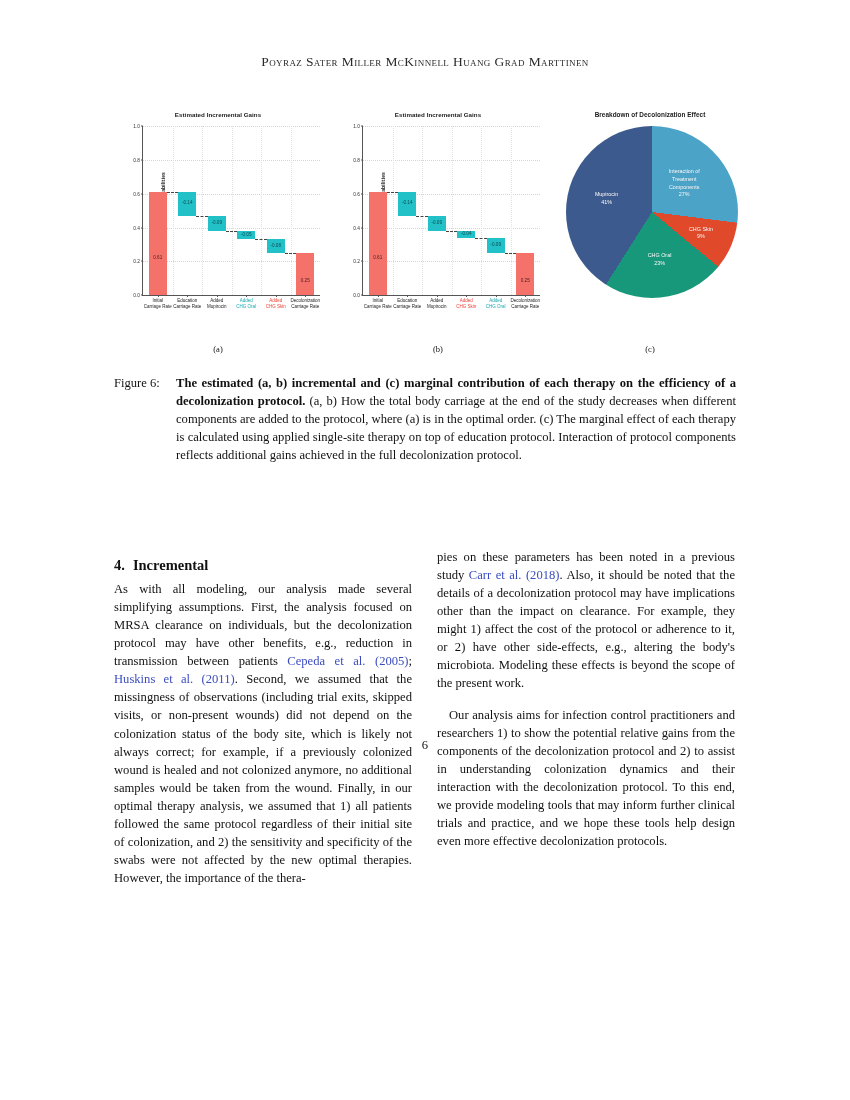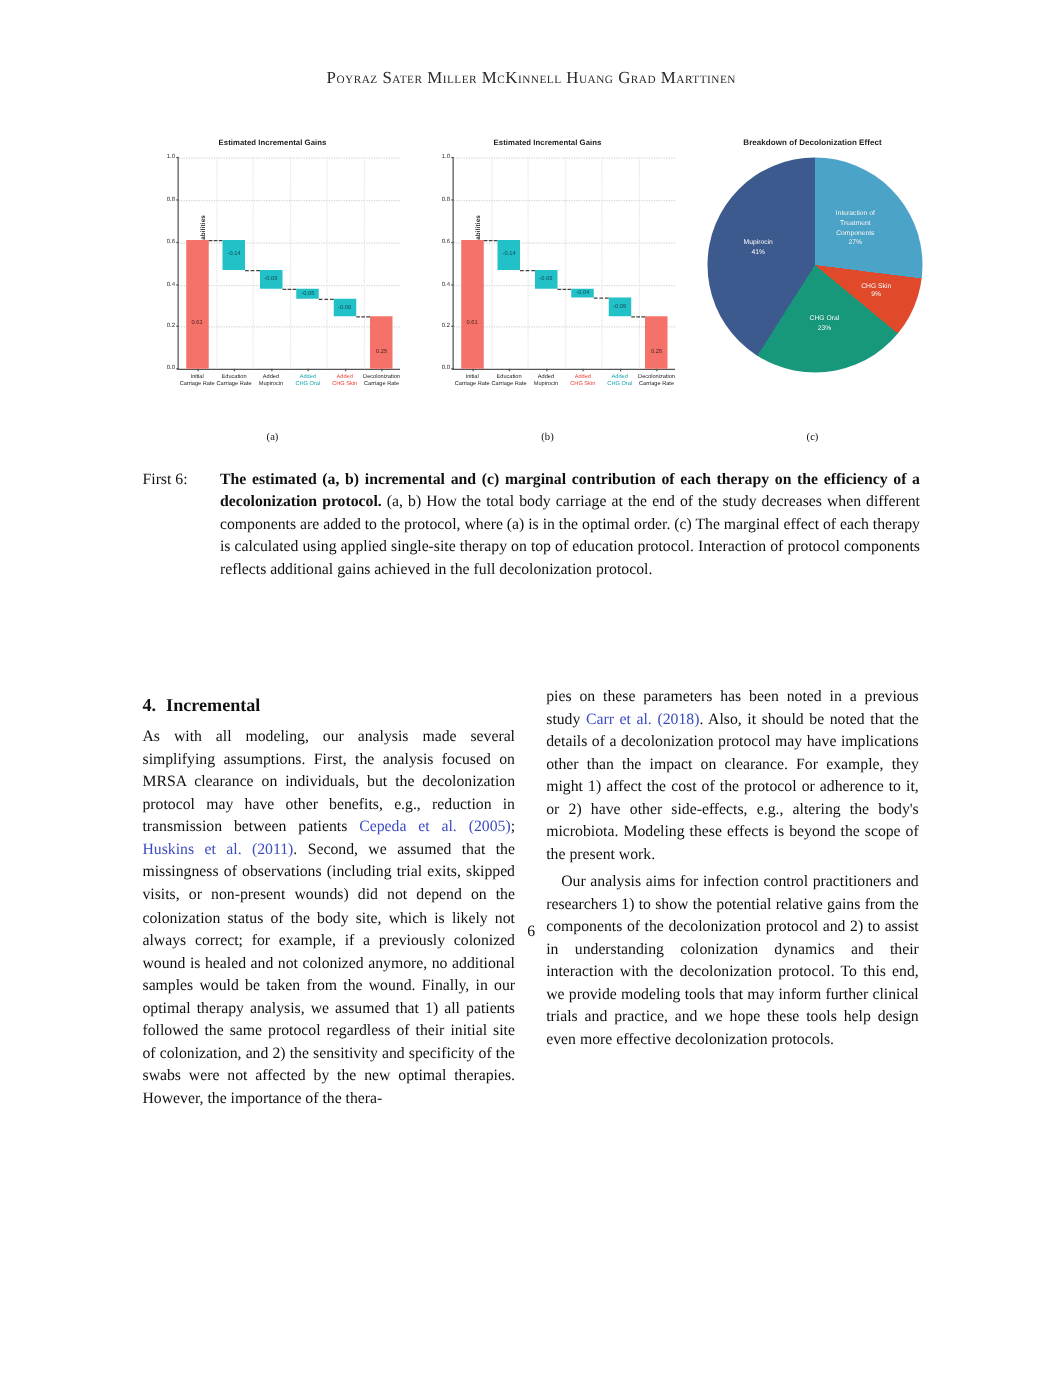--- a/index.html
+++ b/index.html
@@ -245,21 +245,21 @@
     font-size: 12.6px;
     line-height: 1.435;
     text-align: justify;
     text-justify: inter-word;
     color: #111;
     hyphens: manual;
   }
   .col-left  { left: 114px; }
   .col-right { left: 437px; top: 548px; }
   .col p { margin: 0 0 0 0; }
-  .col p + p { margin-top: 3px; text-indent: 12px; }
+  .col p + p { margin-top: 13px; text-indent: 12px; }
   .ref { color: #3b4cc0; }
 
   .page-num {
     position: absolute;
     bottom: 80px;
     left: 0;
     width: 850px;
     text-align: center;
     font-size: 12.6px;
     color: #111;
@@ -465,21 +465,21 @@
           <div class="pie-label" style="left: 54.5781px; top: 78.8037px;">
             <div>Mupirocin</div>
             <div>41%</div>
           </div>
         </div>
       <div class="panel-letter">(c)</div>
     </div>
   </div>
 
   <div class="caption">
-    <span class="cap-label">First 6:</span>
+    <span class="cap-label">Figure 6:</span>
     <span class="cap-body"><b>The estimated (a, b) incremental and (c) marginal contribution of each therapy on the efficiency of a decolonization protocol.</b><span> (a, b) How the total body carriage at the end of the study decreases when different components are added to the protocol, where (a) is in the optimal order. (c) The marginal effect of each therapy is calculated using applied single-site therapy on top of education protocol. Interaction of protocol components reflects additional gains achieved in the full decolonization protocol.</span></span>
   </div>
 
   <h2 class="section-head">
     <span class="num">4.</span><span>Incremental</span>
   </h2>
 
   <div class="col col-left">
     <p><span>As with all modeling, our analysis made several simplifying assumptions. First, the analysis focused on MRSA clearance on individuals, but the decolonization protocol may have other benefits, e.g., reduction in transmission between patients </span><a class="ref">Cepeda et al. (2005)</a><span>; </span><a class="ref">Huskins et al. (2011)</a><span>. Second, we assumed that the missingness of observations (including trial exits, skipped visits, or non-present wounds) did not depend on the colonization status of the body site, which is likely not always correct; for example, if a previously colonized wound is healed and not colonized anymore, no additional samples would be taken from the wound. Finally, in our optimal therapy analysis, we assumed that 1) all patients followed the same protocol regardless of their initial site of colonization, and 2) the sensitivity and specificity of the swabs were not affected by the new optimal therapies. However, the importance of the thera-</span></p>
   </div>

